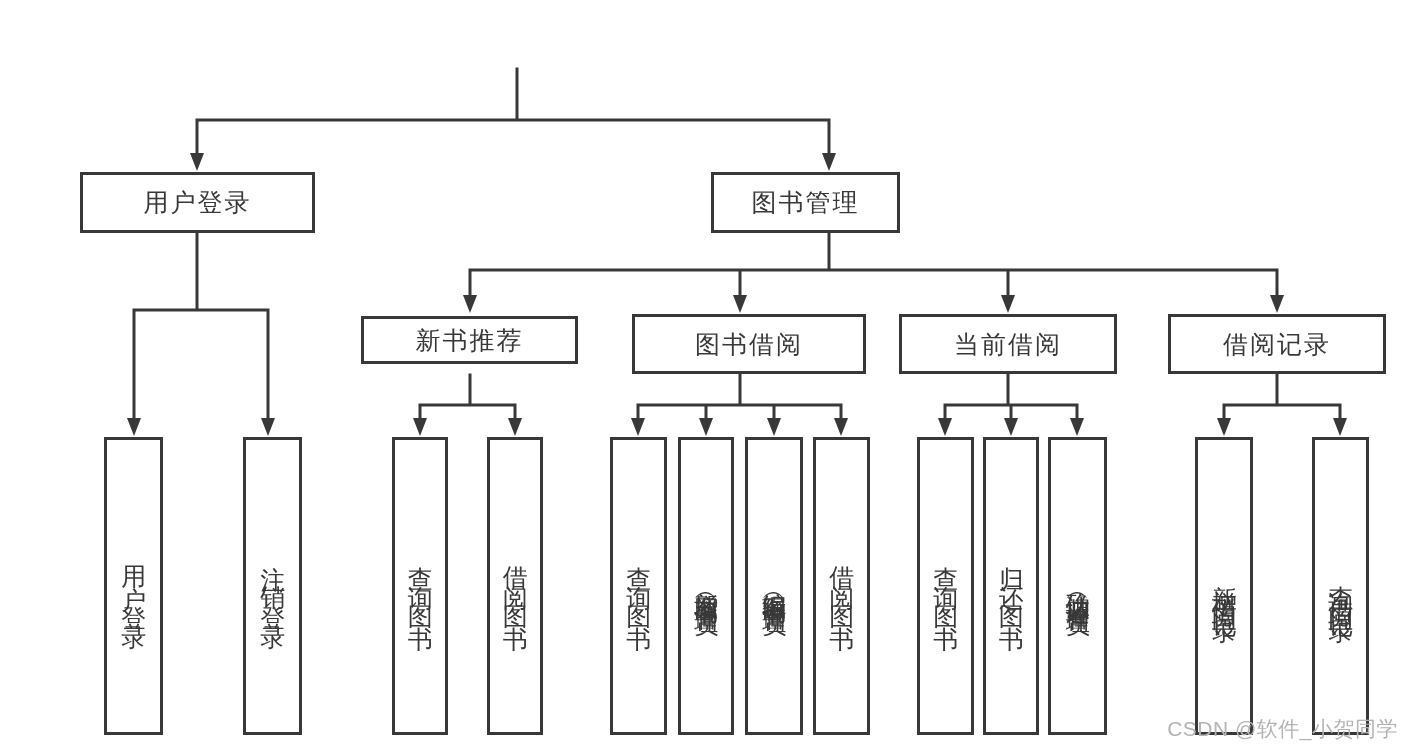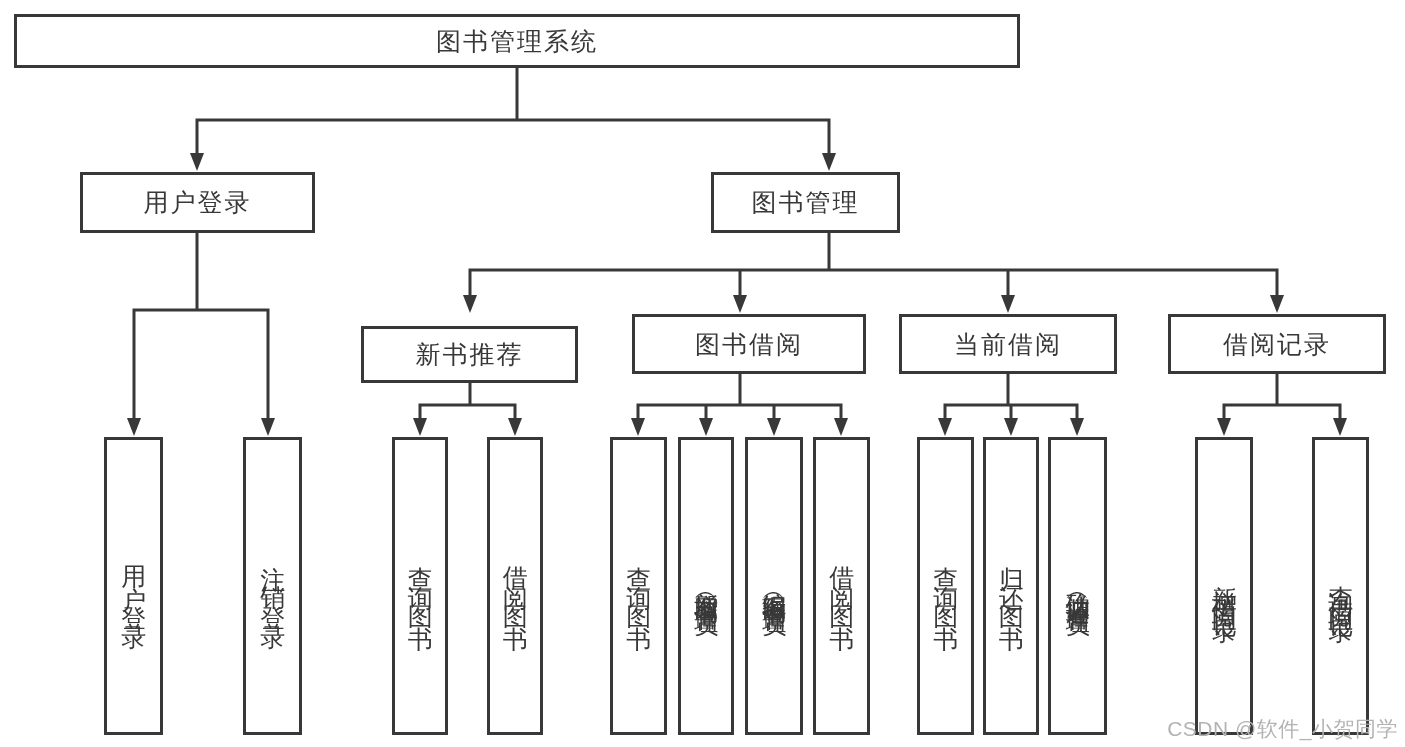--- a/index.html
+++ b/index.html
@@ -78,32 +78,29 @@
       <polygon points="767,418 781,418 774,436"></polygon>
       <polygon points="834,418 848,418 841,436"></polygon>
       <polygon points="938,418 952,418 945,436"></polygon>
       <polygon points="1004,418 1018,418 1011,436"></polygon>
       <polygon points="1070,418 1084,418 1077,436"></polygon>
       <polygon points="1217,418 1231,418 1224,436"></polygon>
       <polygon points="1333,418 1347,418 1340,436"></polygon>
     </g>
   </svg>
 
-  <div class="box box-h" style="left:14px;top:14px;width:1006px;height:54px">
-    <span class="lbl">图书管理系统</span>
-  </div>
 
   <div class="box box-h" style="left:80px;top:172px;width:235px;height:61px">
     <span class="lbl">用户登录</span>
   </div>
   <div class="box box-h" style="left:711px;top:172px;width:189px;height:61px">
     <span class="lbl">图书管理</span>
   </div>
 
-  <div class="box box-h" style="left:361px;top:326px;width:217px;height:57px">
+  <div class="box box-h" style="left:361px;top:316px;width:217px;height:48px">
     <span class="lbl">新书推荐</span>
   </div>
   <div class="box box-h" style="left:632px;top:314px;width:234px;height:60px">
     <span class="lbl">图书借阅</span>
   </div>
   <div class="box box-h" style="left:899px;top:314px;width:218px;height:60px">
     <span class="lbl">当前借阅</span>
   </div>
   <div class="box box-h" style="left:1168px;top:314px;width:218px;height:60px">
     <span class="lbl">借阅记录</span>

